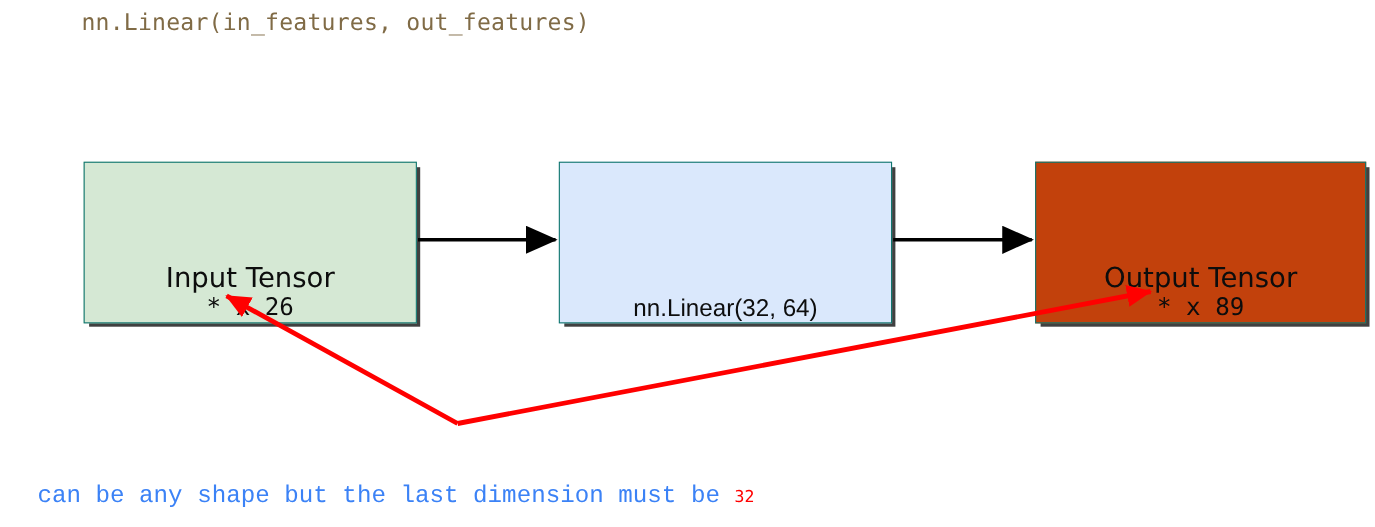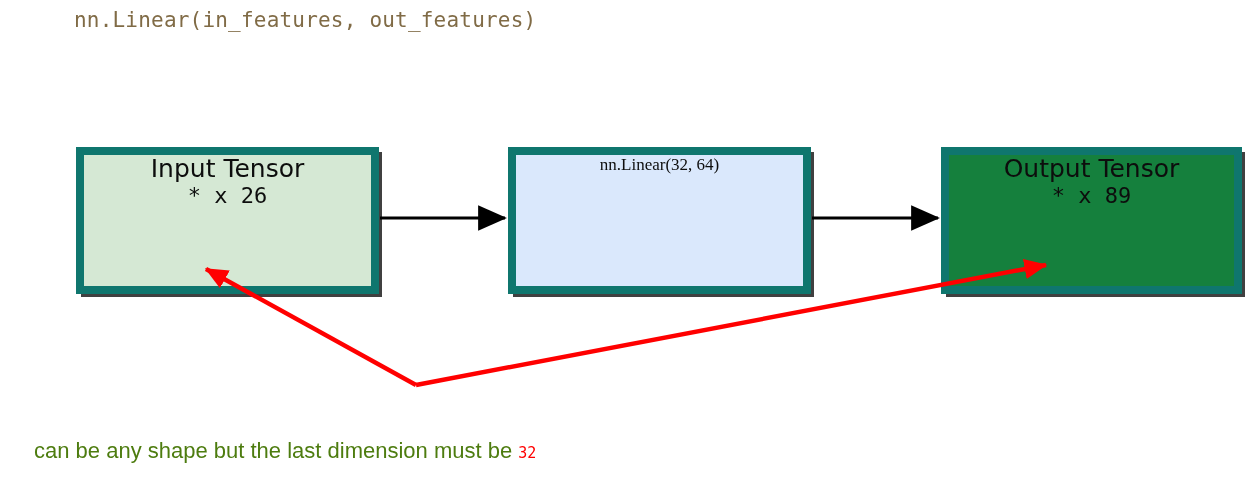--- a/index.html
+++ b/index.html
@@ -32,74 +32,74 @@
     font-size: 21px;
     letter-spacing: 0.2px;
     color: #806b46;
     white-space: pre;
   }
 
   
   .box {
     position: absolute;
     box-sizing: border-box;
-    border: 8px solid #0f766e;
+    border: 1px solid #0f766e;
     box-shadow: 4px 4px 0 -1px rgba(0,0,0,0.75);
     display: flex;
     flex-direction: column;
     align-items: center;
-    justify-content: flex-start;
+    justify-content: flex-end;
   }
   .box .line-a {
     font-family: "DejaVu Sans", sans-serif;
     font-size: 25px;
     color: #0d0d0d;
     line-height: 1.12;
     white-space: pre;
   }
   .box .line-b {
     font-family: "DejaVu Sans Mono", monospace;
     font-size: 22px;
     color: #0d0d0d;
     line-height: 1.2;
     white-space: pre;
   }
   .box .line-mono-only {
-    font-family: Liberation Serif, serif;
-    font-size: 17px;
+    font-family: Liberation Sans, sans-serif;
+    font-size: 22px;
     color: #0d0d0d;
     white-space: pre;
   }
 
   #box-input  { left: 60px;  top: 147px; width: 303px; height: 147px; background: #d5e8d4; }
   #box-linear { left: 492px; top: 147px; width: 303px; height: 147px; background: #dae8fc; }
-  #box-output { left: 925px; top: 147px; width: 301px; height: 147px; background: #15803d; }
+  #box-output { left: 925px; top: 147px; width: 301px; height: 147px; background: #c2410c; }
 
   
   #arrows {
     position: absolute;
     left: 0; top: 0;
     width: 1250px;
     height: 479px;
     pointer-events: none;
   }
 
   
   #caption {
     position: absolute;
     left: 18px;
     top: 396px;
     color: #ff0000;
     white-space: pre;
   }
   #caption .row { display: block; height: 33px; line-height: 33px; }
   .t-sans {
-    font-family: Liberation Sans, sans-serif;
+    font-family: Liberation Mono, monospace;
     font-size: 22px;
-    color: #4d7c0f;
+    color: #3b82f6;
   }
   .t-mono {
     font-family: "DejaVu Sans Mono", monospace;
     font-size: 15px;
     color: #ff0000;
   }
 </style>
 </head>
 <body>
 

